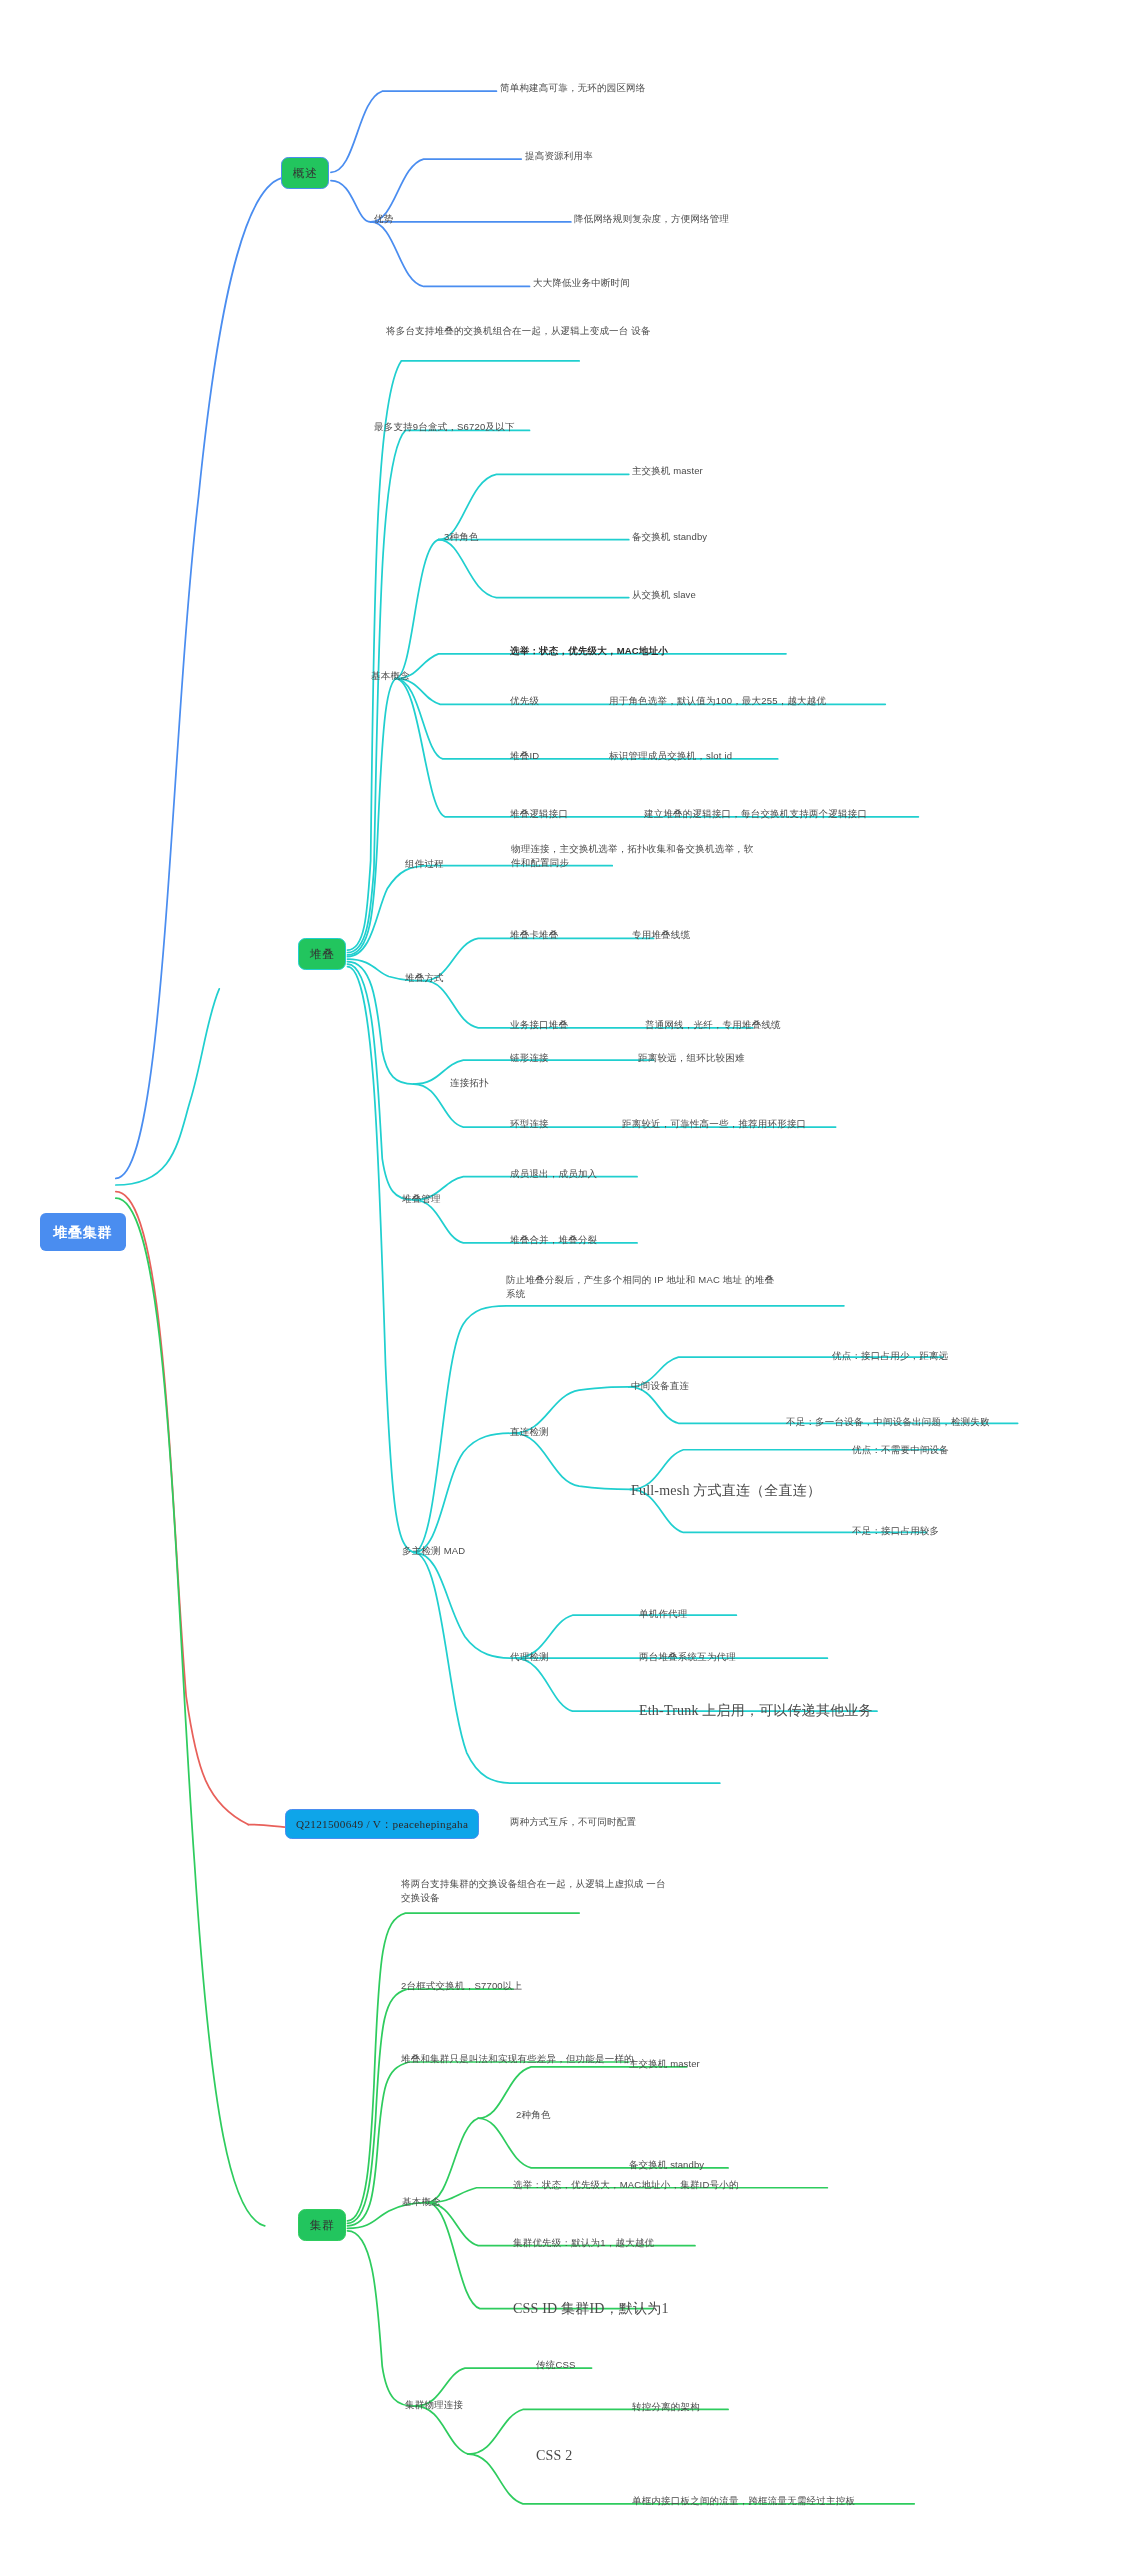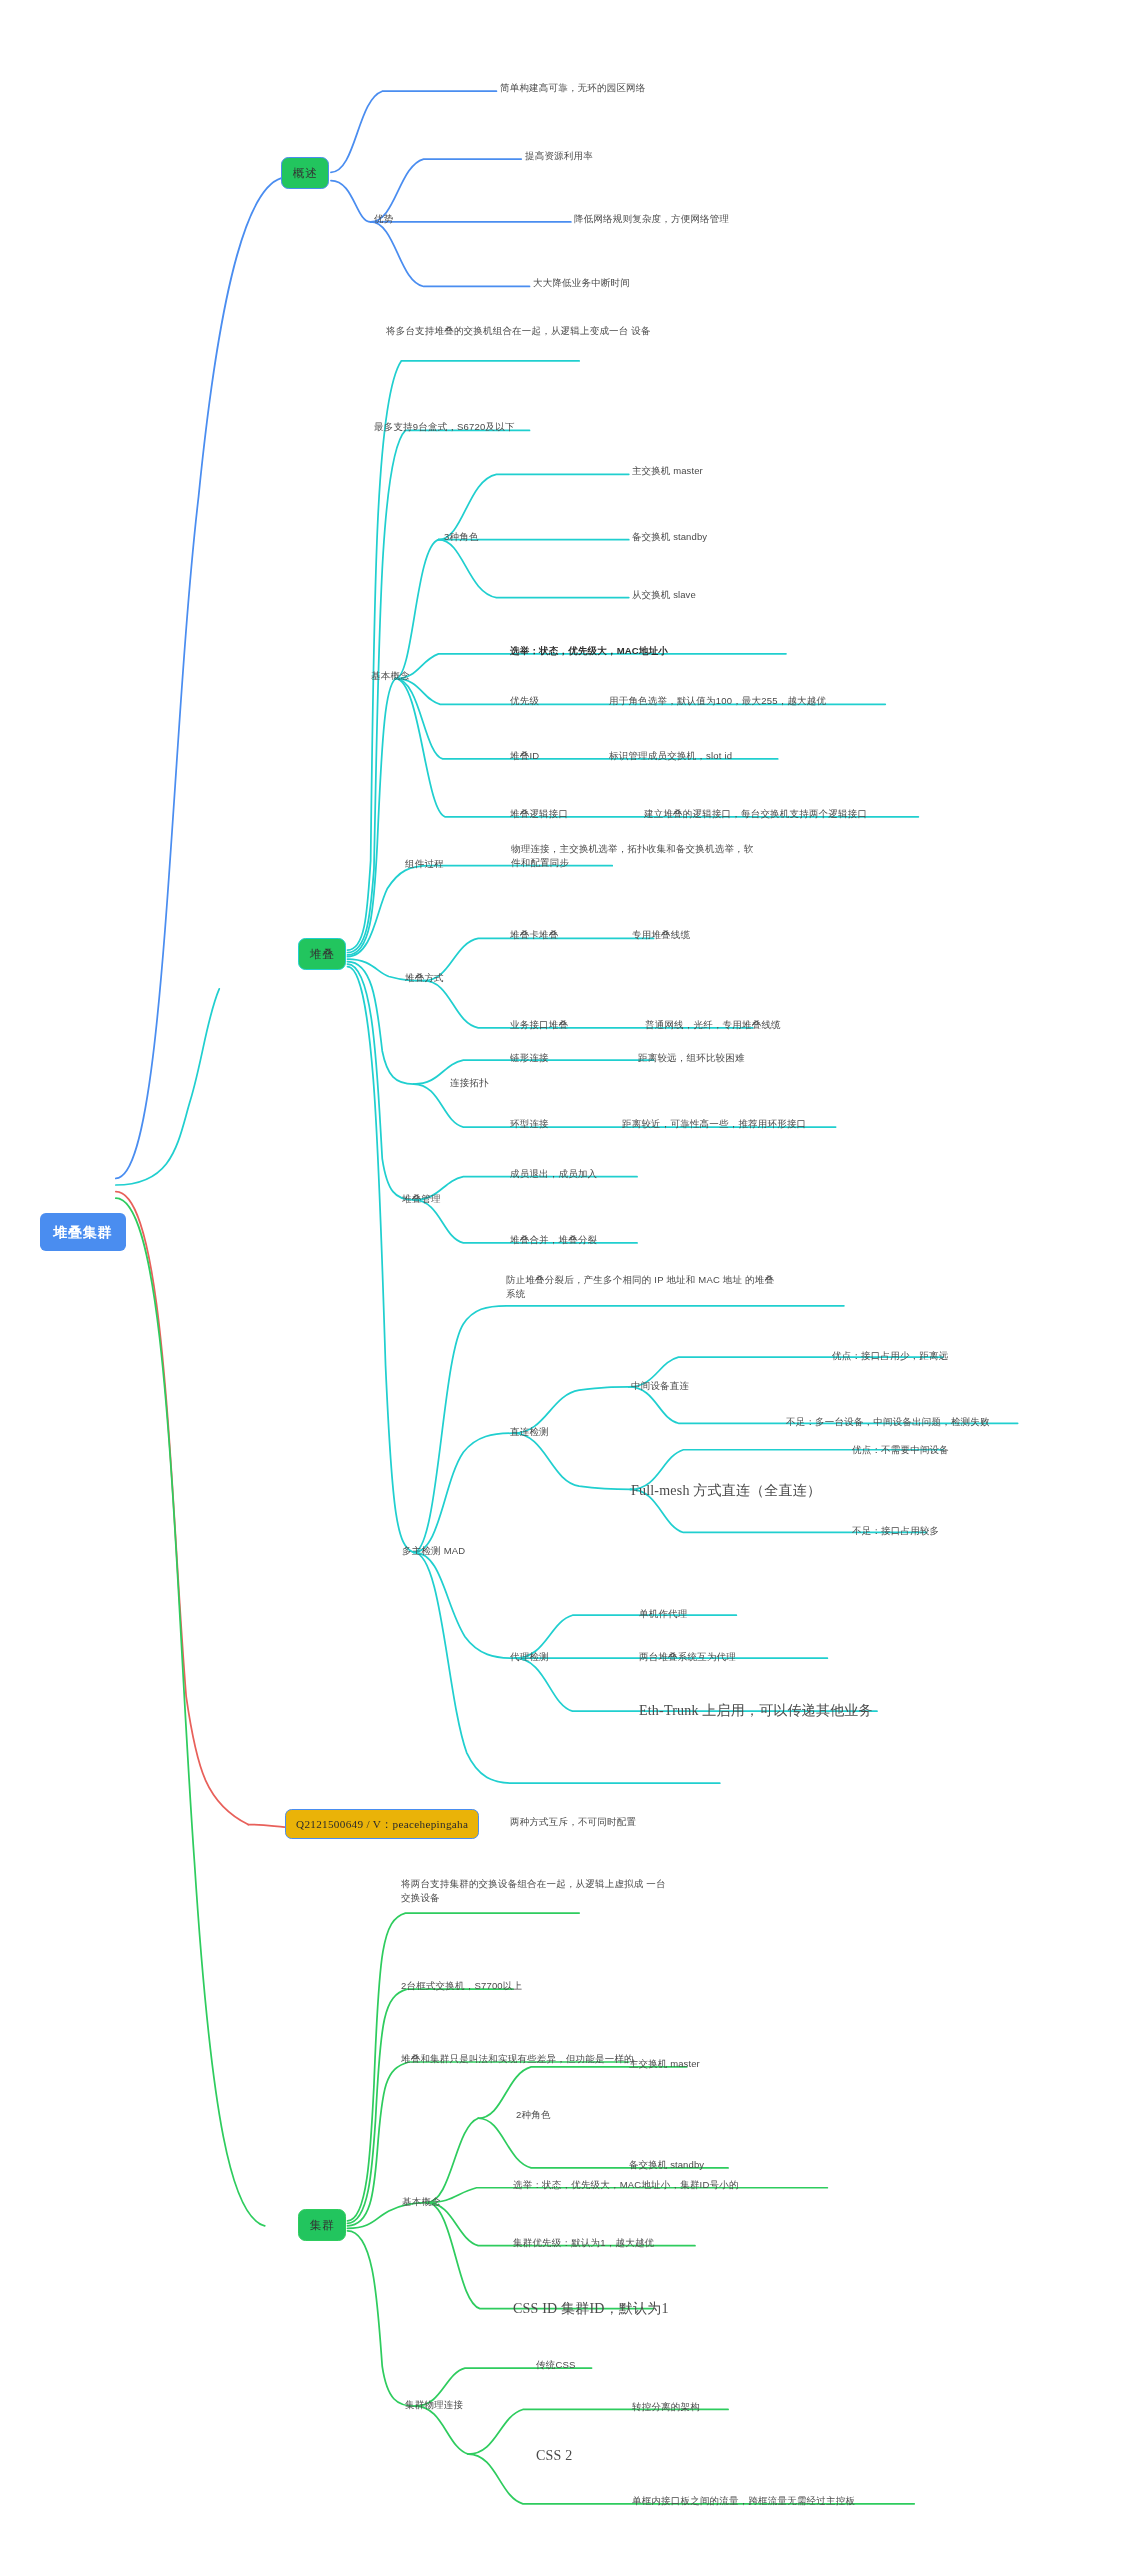--- a/index.html
+++ b/index.html
@@ -47,21 +47,21 @@
     padding:6.6px 10.8px;
     letter-spacing:0.8px;
     color:#333;
   }
   .boxed.teal{border-color:#20cfcf;}
   .boxed.green{border-color:#2ecc5e;}
   
   .pill{
     border-radius:6.6px;
     border:1.7px solid #4a8df0;
-    background:#eab308;
+    background:#0ea5e9;
     font-family:"Liberation Serif","DejaVu Serif",serif;
     font-size:11.2px;
     padding:5.8px 10px;
     color:#2b2b2b;
     letter-spacing:0.3px;
   }
   
   .txt{
     font-size:9.5px;
     color:#4a4a4a;

